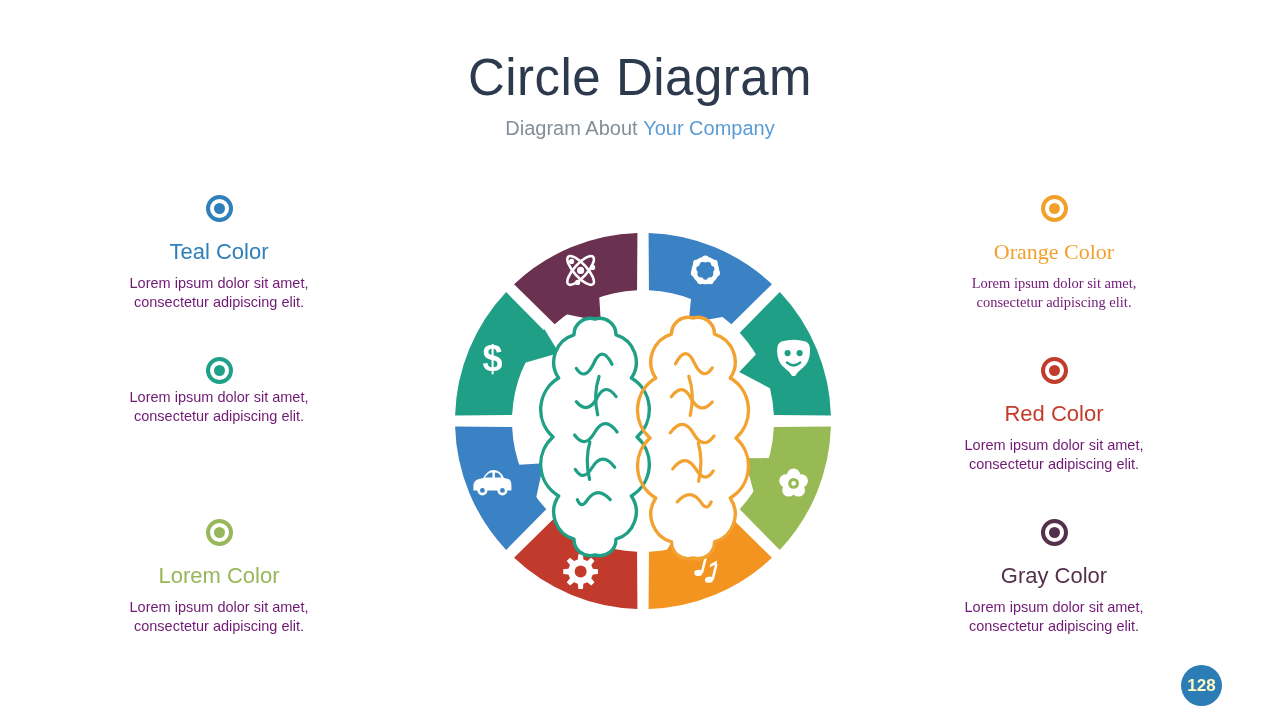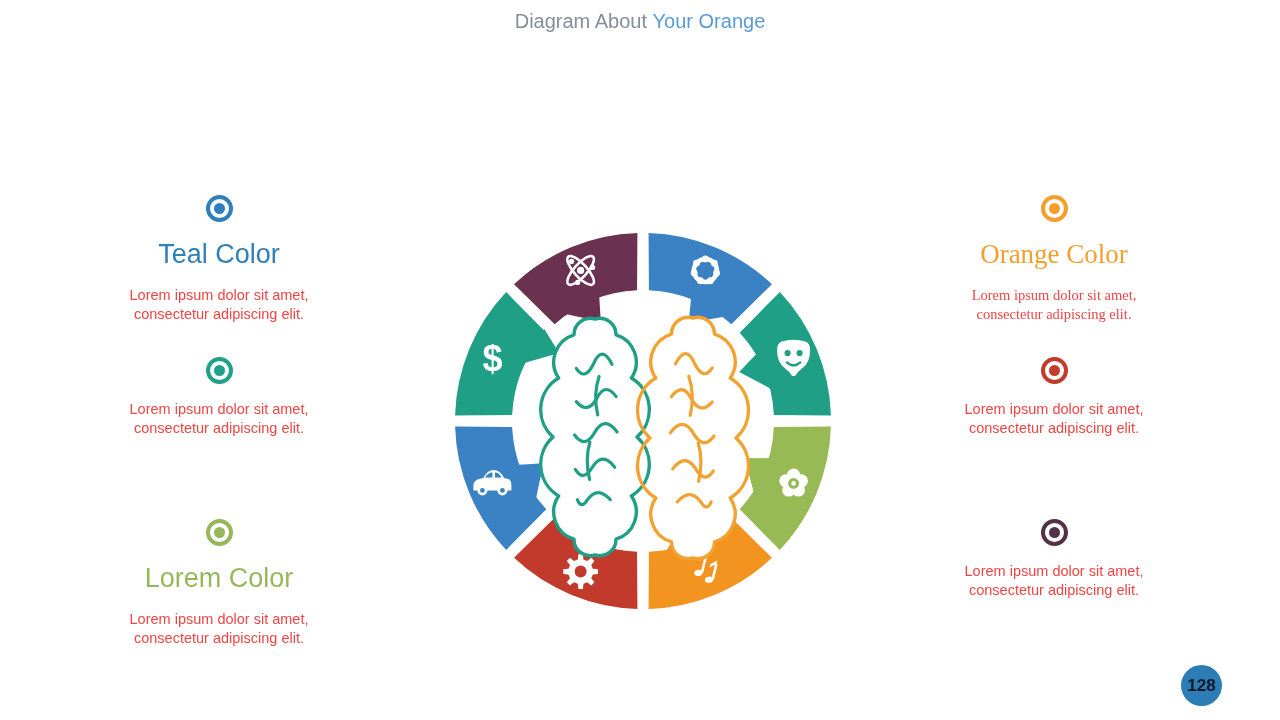--- a/index.html
+++ b/index.html
@@ -19,35 +19,36 @@
   .item.row-0{top:195px;}
   .item.row-1{top:357px;}
   .item.row-2{top:519px;}
   .bullet{
     display:block;margin:0 auto;width:27px;height:27px;box-sizing:border-box;
     border:4px solid currentColor;border-radius:50%;position:relative;
   }
   .bullet::after{
     content:"";position:absolute;inset:4px;border-radius:50%;background:currentColor;
   }
-  .item h2{margin:17px 0 9px 0;font-size:27px;font-weight:normal;}
-  .item p{margin:16px auto;width:212px;font-size:14.5px;line-height:1.33;color:#ef4444;}
+  .item h2{margin:17px 0 9px 0;font-size:22px;font-weight:normal;}
+  .item p{margin:4px auto;width:212px;font-size:14.5px;line-height:1.33;color:#701a75;}
   #diagram-svg{position:absolute;left:403px;top:181px;}
   .page-badge{
     position:absolute;left:1181px;top:665px;width:41px;height:41px;border-radius:50%;
-    color:#0f172a;font-size:17px;font-weight:bold;text-align:center;line-height:41px;
+    color:#fef9c3;font-size:17px;font-weight:bold;text-align:center;line-height:41px;
   }
 </style>
 </head>
 <body>
 
 <div class="slide">
 
   <div class="header">
-    <p class="subtitle"><span>Diagram About</span><span class="accent" style="color: rgb(91, 155, 213);">Your Orange</span></p>
+    <h1 style="color: rgb(45, 58, 77);">Circle Diagram</h1>
+    <p class="subtitle"><span>Diagram About</span><span class="accent" style="color: rgb(91, 155, 213);">Your Company</span></p>
   </div>
 
   <div class="item col-left row-0" style="color: rgb(46, 127, 186);">
     <span class="bullet"></span>
     <h2>Teal Color</h2>
     <p>Lorem ipsum dolor sit amet, consectetur adipiscing elit.</p>
   </div>
   <div class="item col-left row-1" style="color: rgb(31, 160, 136);">
     <span class="bullet"></span>
     <p>Lorem ipsum dolor sit amet, consectetur adipiscing elit.</p>
@@ -57,24 +58,26 @@
     <h2>Lorem Color</h2>
     <p>Lorem ipsum dolor sit amet, consectetur adipiscing elit.</p>
   </div>
   <div class="item col-right row-0" style="color: rgb(242, 160, 43); font-family: Liberation Serif, serif;">
     <span class="bullet"></span>
     <h2>Orange Color</h2>
     <p>Lorem ipsum dolor sit amet, consectetur adipiscing elit.</p>
   </div>
   <div class="item col-right row-1" style="color: rgb(194, 60, 43);">
     <span class="bullet"></span>
+    <h2>Red Color</h2>
     <p>Lorem ipsum dolor sit amet, consectetur adipiscing elit.</p>
   </div>
   <div class="item col-right row-2" style="color: rgb(85, 48, 74);">
     <span class="bullet"></span>
+    <h2>Gray Color</h2>
     <p>Lorem ipsum dolor sit amet, consectetur adipiscing elit.</p>
   </div>
 
   <svg id="diagram-svg" width="480" height="480" viewBox="0 0 480 480">
       <g>
         <path d="M245.57725388800083,52.082746297555815 A188,188 0 0 1 368.9338503503467,103.17872156044442 L328.33361277346773,143.26235037800922 A131,131 0 0 0 245.94255144493223,109.13485535741637 Z" fill="#3b82c4"></path>
         <path d="M288.3796731886155,113.96664242287777 L324.95825279172806,135.08529520330893 L285.64277226799555,142.1187590000418 Z" fill="#3b82c4"></path>
         <g transform="translate(302.3773994755096,89.40763620066025)">
           <circle r="11.5" fill="none" stroke="#fff" stroke-width="4.5"></circle>
           <circle cx="0" cy="-11.5" r="3.4" fill="#fff"></circle>

